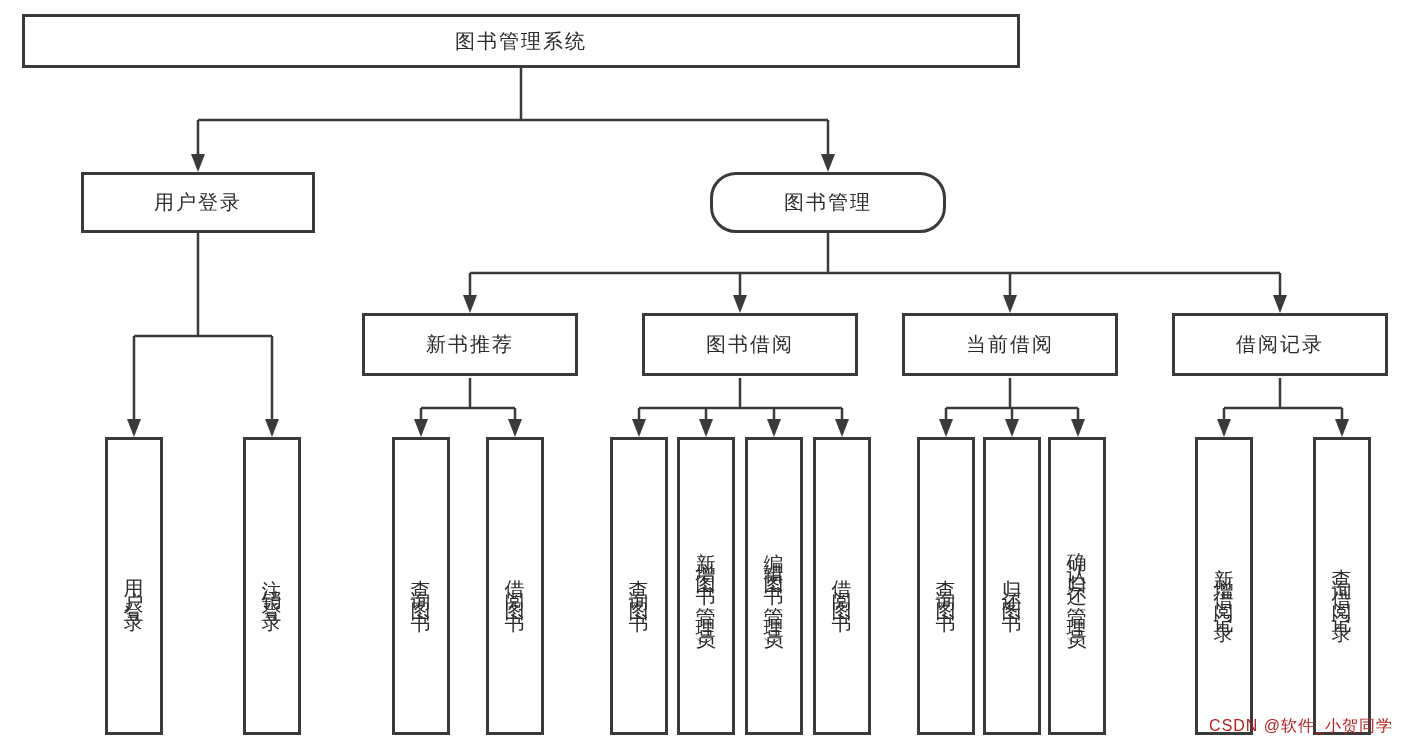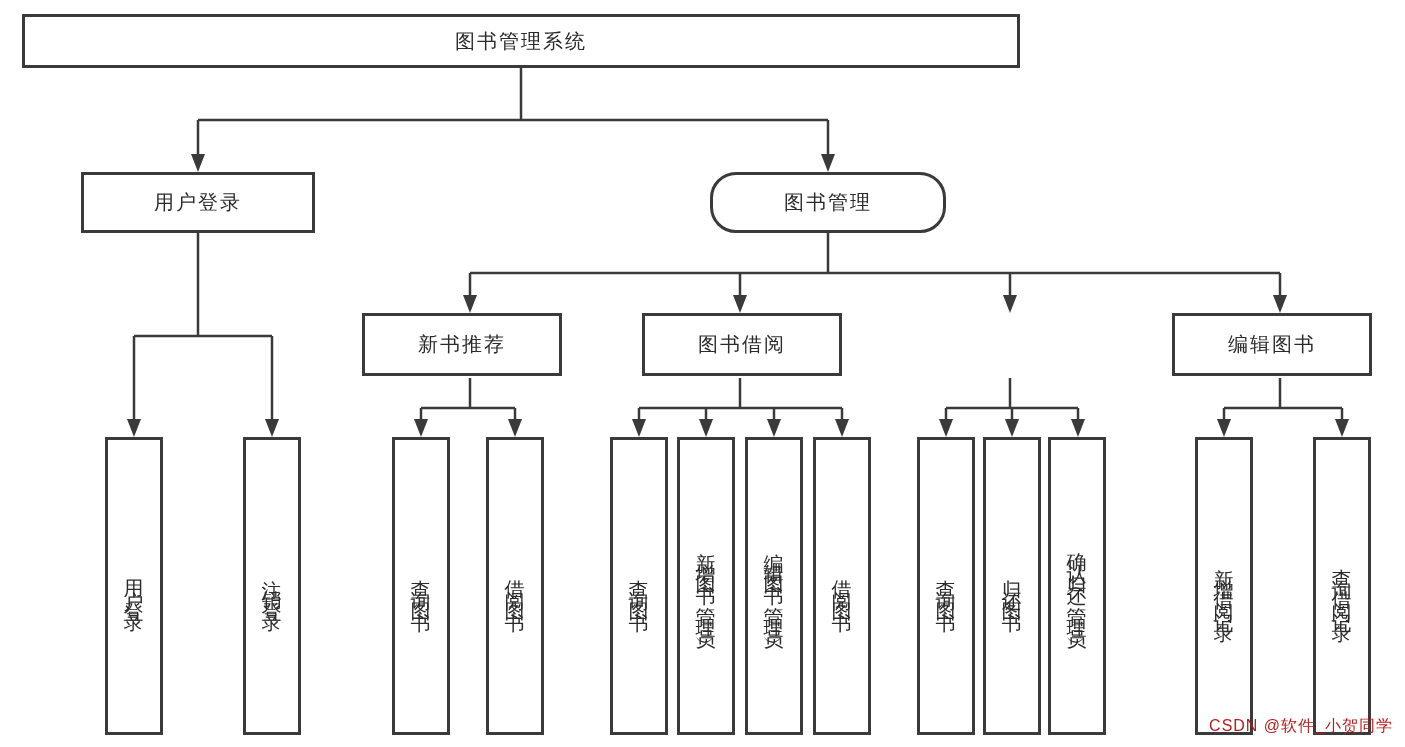--- a/index.html
+++ b/index.html
@@ -47,21 +47,21 @@
     writing-mode: vertical-rl;
     text-orientation: mixed;
     font-size: 20px;
     line-height: 1;
     letter-spacing: 11px;
     color: #2b2b2b;
     white-space: nowrap;
   }
   .lvl3 {
     top: 313px;
-    width: 200px;
+    width: 216px;
     height: 63px;
   }
   .lvl2 {
     top: 172px;
     height: 61px;
   }
   .watermark {
     position: absolute;
     right: 12px;
     top: 716px;
@@ -118,22 +118,25 @@
   <div class="node node-h lvl2" style="left:710px; width:236px;border-radius:26px;">
     <span>图书管理</span>
   </div>
 
   <div class="node node-h lvl3" style="left:362px;">
     <span>新书推荐</span>
   </div>
   <div class="node node-h lvl3" style="left:632px;margin-left:10px;">
     <span>图书借阅</span>
   </div>
+  <div class="node node-h lvl3" style="left:902px;">
+    <span>当前借阅</span>
+  </div>
   <div class="node node-h lvl3" style="left:1172px;">
-    <span>编辑图书</span>
+    <span>借阅记录</span>
   </div>
 
   <div class="node leaf" style="left:105px;">
     <span class="leaf-label">用户登录</span>
   </div>
   <div class="node leaf" style="left:243px;">
     <span class="leaf-label">注销登录</span>
   </div>
 
   <div class="node leaf" style="left:392px;">

